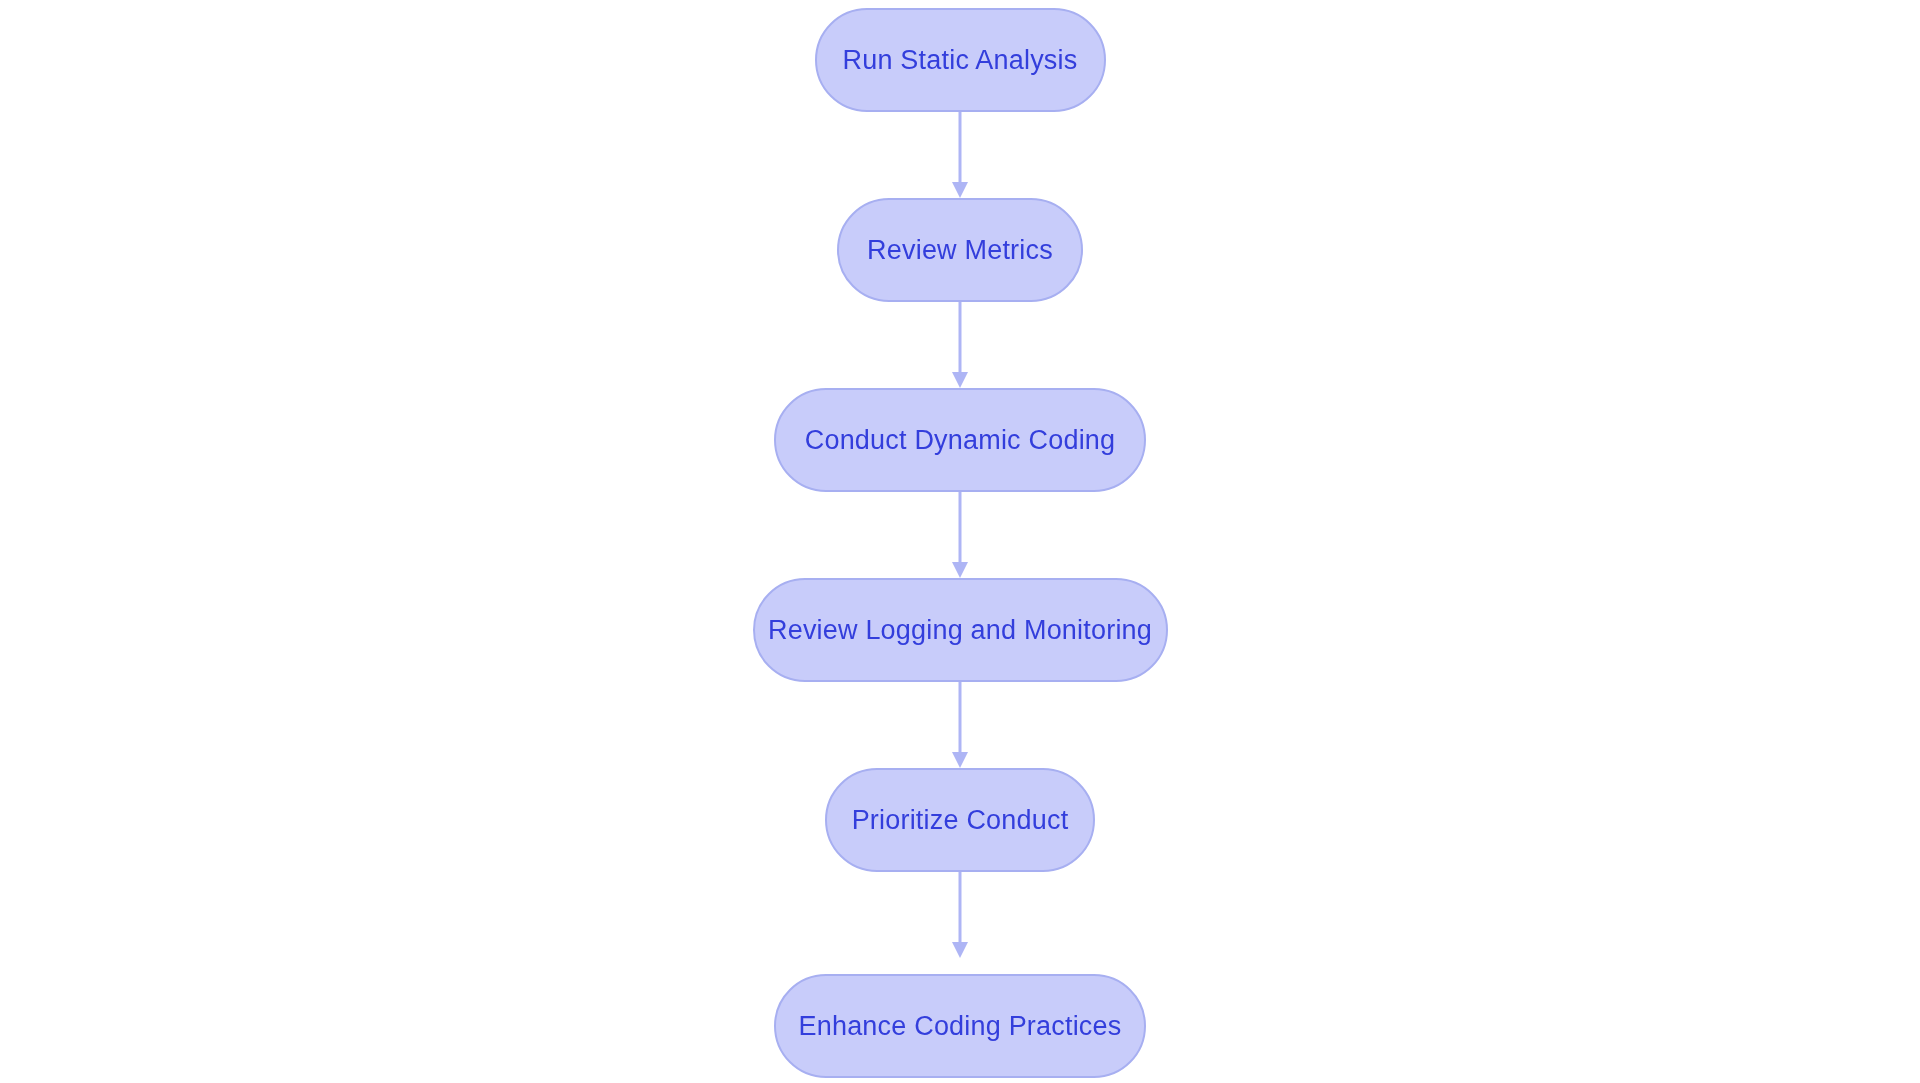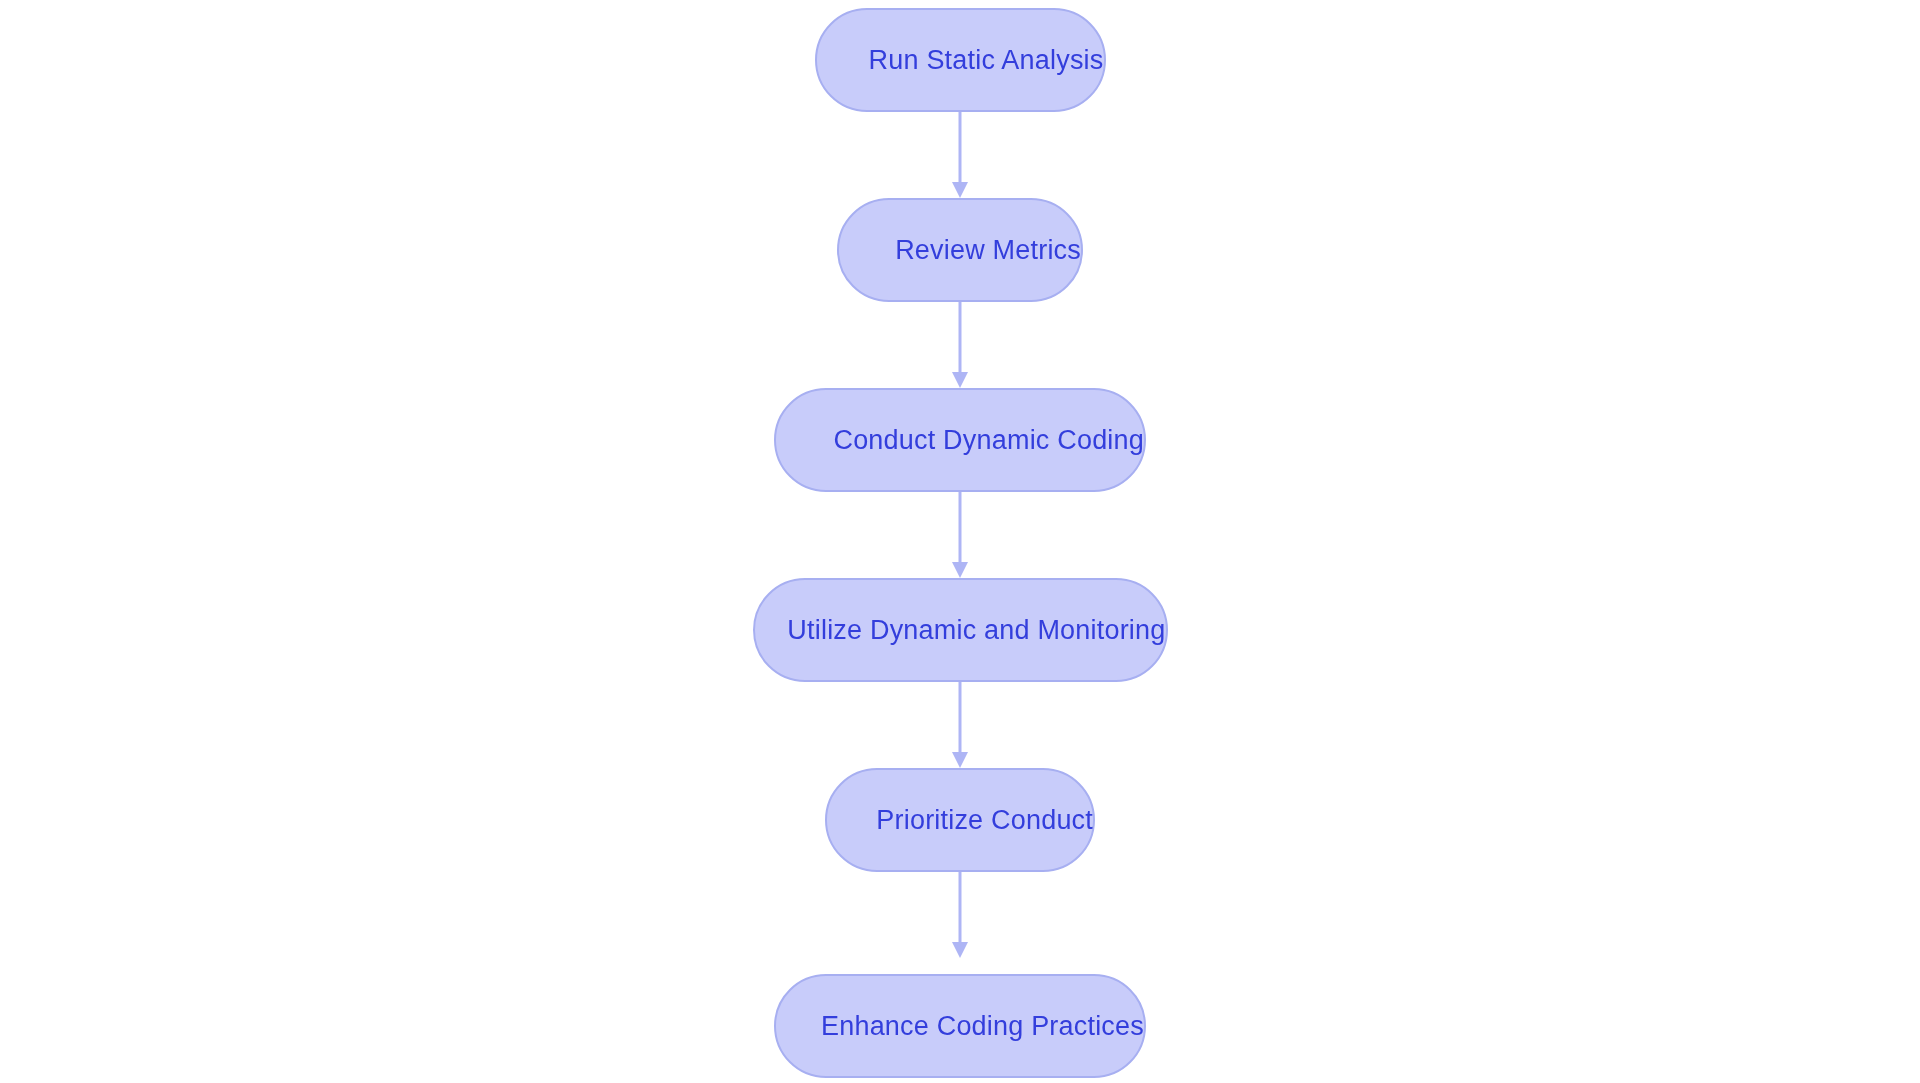--- a/index.html
+++ b/index.html
@@ -36,21 +36,21 @@
   }
 
   .node {
     box-sizing: border-box;
     height: 104px;
     border-radius: 52px;
     background: #c8ccfa;
     border: 2px solid #a7aff1;
     display: flex;
     align-items: center;
-    justify-content: flex-end;
+    justify-content: center;
     flex: 0 0 auto;
   }
 
   .node-label {
     color: #333edc;
     font-size: 27px;
     line-height: 1;
     letter-spacing: 0.2px;
     white-space: nowrap;
     font-weight: 400;
@@ -111,21 +111,21 @@
     </div>
 
     <div class="connector">
       <svg viewBox="0 0 18 86" xmlns="http://www.w3.org/2000/svg" aria-hidden="true">
         <line x1="9" y1="0" x2="9" y2="72" stroke="#aeb5f5" stroke-width="3"></line>
         <polygon points="1,70 17,70 9,86" fill="#aeb5f5"></polygon>
       </svg>
     </div>
 
     <div class="node n3" style="width: 415px;">
-      <span class="node-label">Utilize Dynamic and Monitoring</span>
+      <span class="node-label">Review Logging and Monitoring</span>
     </div>
 
     <div class="connector">
       <svg viewBox="0 0 18 86" xmlns="http://www.w3.org/2000/svg" aria-hidden="true">
         <line x1="9" y1="0" x2="9" y2="72" stroke="#aeb5f5" stroke-width="3"></line>
         <polygon points="1,70 17,70 9,86" fill="#aeb5f5"></polygon>
       </svg>
     </div>
 
     <div class="node n4" style="width: 270px;">

